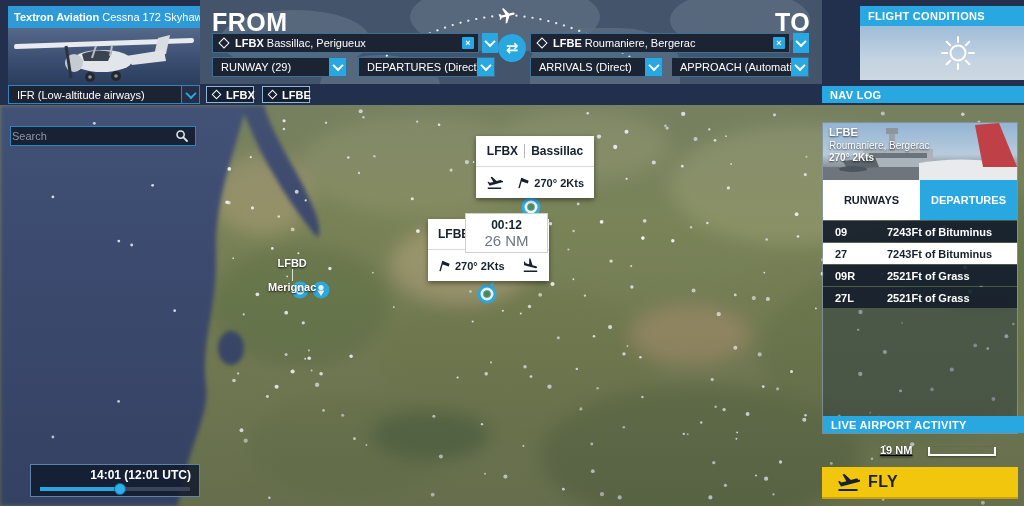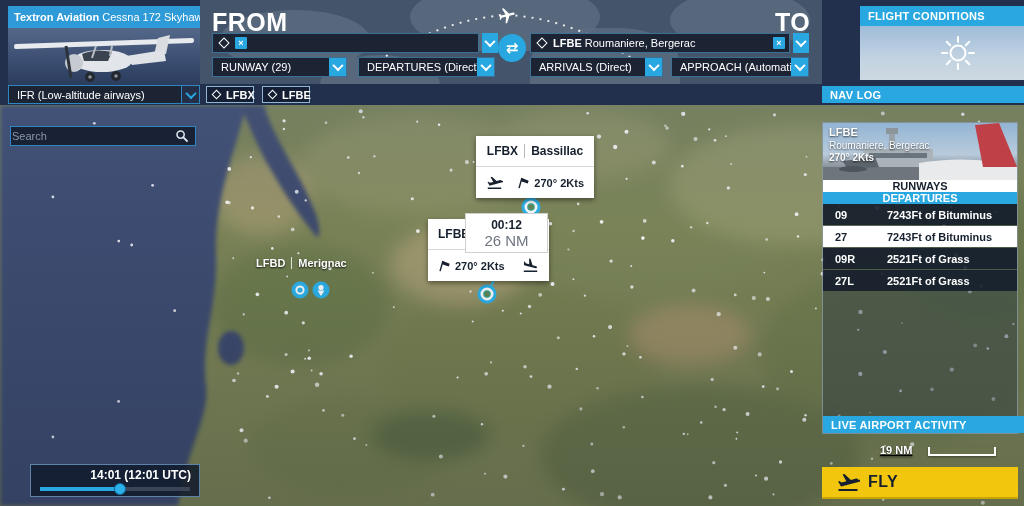--- a/index.html
+++ b/index.html
@@ -85,21 +85,21 @@
   .maplabel .vdiv{background:rgba(255,255,255,.8);height:12px;}
 
   
   .apanel{left:822px;top:122px;width:196px;height:312px;z-index:6;border:1px solid rgba(170,190,210,.55);
           background:rgba(30,42,64,.38);box-sizing:border-box;}
   .aphoto{height:57px;position:relative;overflow:hidden;background:linear-gradient(180deg,#93b4d4 0%,#b8cbdc 55%,#8e969e 75%,#787f86 100%);}
   .aphoto .ov{position:absolute;left:6px;top:3px;color:#fff;text-shadow:0 1px 2px rgba(0,0,0,.7);line-height:1.25;}
   .aphoto .l1{font-size:11px;font-weight:700;}
   .aphoto .l2{font-size:10px;}
   .aphoto .l3{font-size:10px;font-weight:700;}
-  .tabs{display:flex;height:23px;flex-direction:column;}
+  .tabs{display:flex;height:40px;}
   .tab{flex:1;display:flex;align-items:center;justify-content:center;font-size:11px;font-weight:700;
        cursor:pointer;background:rgba(18,26,42,.85);color:#fff;}
   .tab.active-white{background:#fff;color:#16202e;}
   .tab.cyan{background:#28a7e0;color:#fff;}
   .rw-row{height:21px;margin-top:1px;background:rgba(16,24,40,.82);color:#fff;font-size:11px;font-weight:700;
           display:flex;align-items:center;cursor:pointer;}
   .rw-row .rid{width:52px;padding-left:12px;flex:none;}
   .rw-row.selected{background:#fff;color:#16202e;}
   .apanel-footer{position:absolute;left:0;bottom:0;width:100%;height:17px;}
 
@@ -451,20 +451,21 @@
           <circle cx="108" cy="48" r="5" fill="#23282f"></circle>
         <circle cx="82" cy="49" r="1.8" fill="#8e959d"></circle>
           <circle cx="108" cy="48" r="1.8" fill="#8e959d"></circle>
       </svg>
     </div>
   </div>
 
   <div class="abs sect-label" style="left:212px;top:8px;">FROM</div>
   <div class="abs inp" style="left:212px;top:33px;width:267px;height:20px;">
     <span class="diamond"></span>
+    <span class="txt"><b>LFBX</b>&nbsp;<span>Bassillac, Perigueux</span></span>
     <span class="clear-btn">×</span>
   </div>
   <div class="abs chev-btn" style="left:482px;top:33px;width:16px;height:20px;">
       <span class="chev"></span>
     </div>
   <div class="abs dd" style="left:212px;top:57px;width:135px;height:20px;">
     <span class="txt">RUNWAY (29)</span>
     <span class="dd-chev">
         <span class="chev"></span>
       </span>
@@ -580,21 +581,21 @@
         <path d="M5.3,2.2 L12.6,5 L11.6,8.2 L4.3,5.6 Z" fill="#16202e"></path>
       </svg>
       <span>270° 2Kts</span>
     </span>
     <svg class="plane-ic" viewBox="0 0 24 24">
       <path fill="#16202e" d="M2.5 19h19v2h-19v-2zm7.18-5.73l4.35 1.16 5.31 1.42c.8.21 1.62-.26 1.84-1.06.21-.8-.26-1.62-1.06-1.84l-5.31-1.42-2.76-9.02L10.12 2v8.28L5.15 8.95l-.93-2.32-1.45-.39v5.17l1.6.43 5.31 1.42z"></path>
     </svg>
   </div>
 </div>
 
-<div class="abs maplabel" style="left:256px;top:257px;">
+<div class="abs maplabel" style="left:268px;top:257px;flex-direction:column;">
   <span>LFBD</span>
   <span class="vdiv"></span>
   <span>Merignac</span>
 </div>
 
 <div class="abs apanel">
   <div class="aphoto">
     <svg width="194" height="57" viewBox="0 0 194 57" style="position:absolute;left:0;top:0;">
       <rect x="0" y="44" width="194" height="13" fill="#6e757c"></rect>
       <rect x="40" y="26" width="70" height="18" fill="#aab3ba"></rect>

